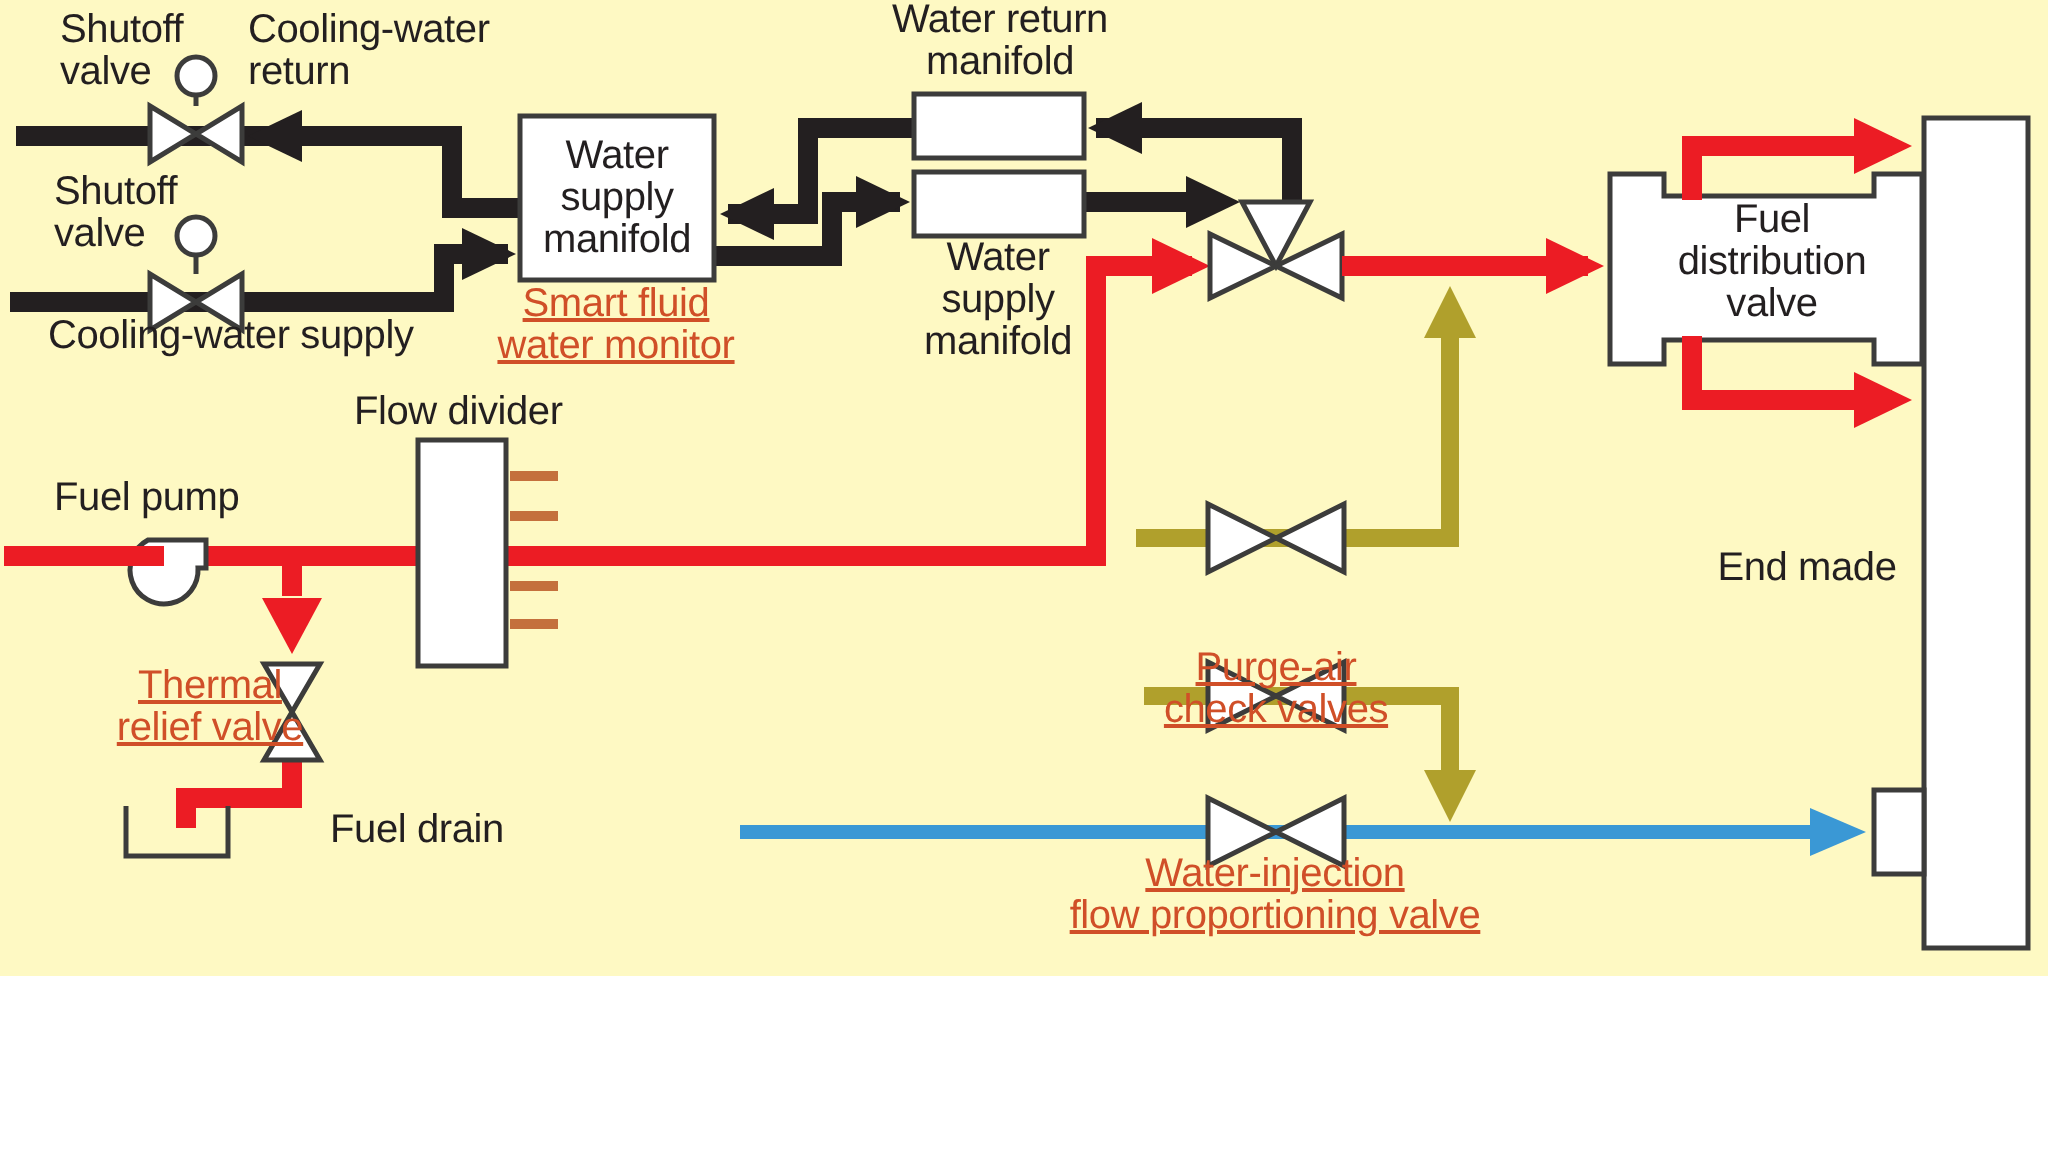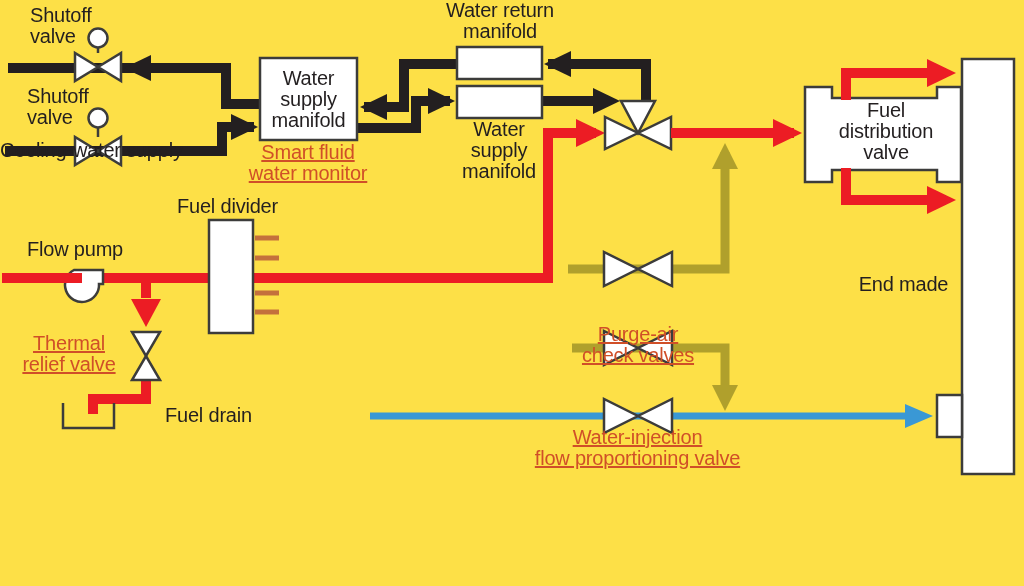--- a/index.html
+++ b/index.html
@@ -1,16 +1,16 @@
 <!DOCTYPE html>
 <html><head>
 <meta charset="utf-8">
 <style>
   html,body{margin:0;padding:0;background:#fff;}
-  .stage{position:relative;width:1024px;height:586px;background:#fde047;overflow:hidden;
+  .stage{position:relative;width:1024px;height:488px;background:#fef9c3;overflow:hidden;
          font-family:"Liberation Sans",sans-serif;}
   .diagram-svg{position:absolute;left:0;top:0;}
   .lbl{position:absolute;font-size:20px;line-height:21px;letter-spacing:-0.2px;
        color:#231f20;white-space:pre-line;}
   .lbl.center{text-align:center;}
   .lbl.orange{color:#d04f28;text-decoration:underline;}
   .lbl.boxfit{display:flex;align-items:center;justify-content:center;}
   .caption{position:absolute;left:5px;top:487px;width:985px;font-size:21px;
            line-height:27px;color:#343434;letter-spacing:-0.1px;}
   .caption b{font-weight:bold;color:#111;}
@@ -126,45 +126,47 @@
     </g>
     <g fill="#ec1c24">
       <polygon points="802,133 773,119 773,147"></polygon>
       <polygon points="956,73 927,59 927,87"></polygon>
       <polygon points="956,200 927,186 927,214"></polygon>
     </g>
   </svg>
 
   <div class="lbl" style="left:30px;top:5px;">Shutoff
 valve</div>
+  <div class="lbl" style="left:124px;top:5px;">Cooling-water
+return</div>
   <div class="lbl" style="left:27px;top:86px;">Shutoff
 valve</div>
-  <div class="lbl" style="left:0px;top:140px;">Cooling-water supply</div>
+  <div class="lbl" style="left:0px;top:158px;padding-left:24px;">Cooling-water supply</div>
 
   <div class="lbl center boxfit" style="left:260px;top:58px;width:97px;height:82px;">Water
 supply
 manifold</div>
   <div class="lbl center orange" style="left:228px;top:142px;width:160px;">Smart fluid
 water monitor</div>
 
   <div class="lbl center" style="left:424px;top:0px;width:152px;">Water return
 manifold</div>
   <div class="lbl center" style="left:424px;top:119px;width:150px;">Water
 supply
 manifold</div>
 
 
   <div class="lbl center" style="left:820px;top:100px;width:132px;">Fuel
 distribution
 valve</div>
   <div class="lbl center" style="left:846px;top:274px;width:115px;">End made</div>
 
-  <div class="lbl" style="left:177px;top:196px;">Fuel divider</div>
-  <div class="lbl" style="left:27px;top:239px;">Flow pump</div>
-  <div class="lbl center orange" style="left:0px;top:333px;width:138px;">Thermal
+  <div class="lbl" style="left:177px;top:196px;">Flow divider</div>
+  <div class="lbl" style="left:27px;top:239px;">Fuel pump</div>
+  <div class="lbl center orange" style="left:0px;top:333px;width:138px;padding-left:36px;">Thermal
 relief valve</div>
   <div class="lbl" style="left:117px;top:405px;padding-left:48px;">Fuel drain</div>
 
   <div class="lbl center orange" style="left:562px;top:286px;width:152px;margin-top:38px;">Purge-air
 check valves</div>
   <div class="lbl center orange" style="left:527px;top:427px;width:221px;">Water-injection
 flow proportioning valve</div>
 
 </div>
 

